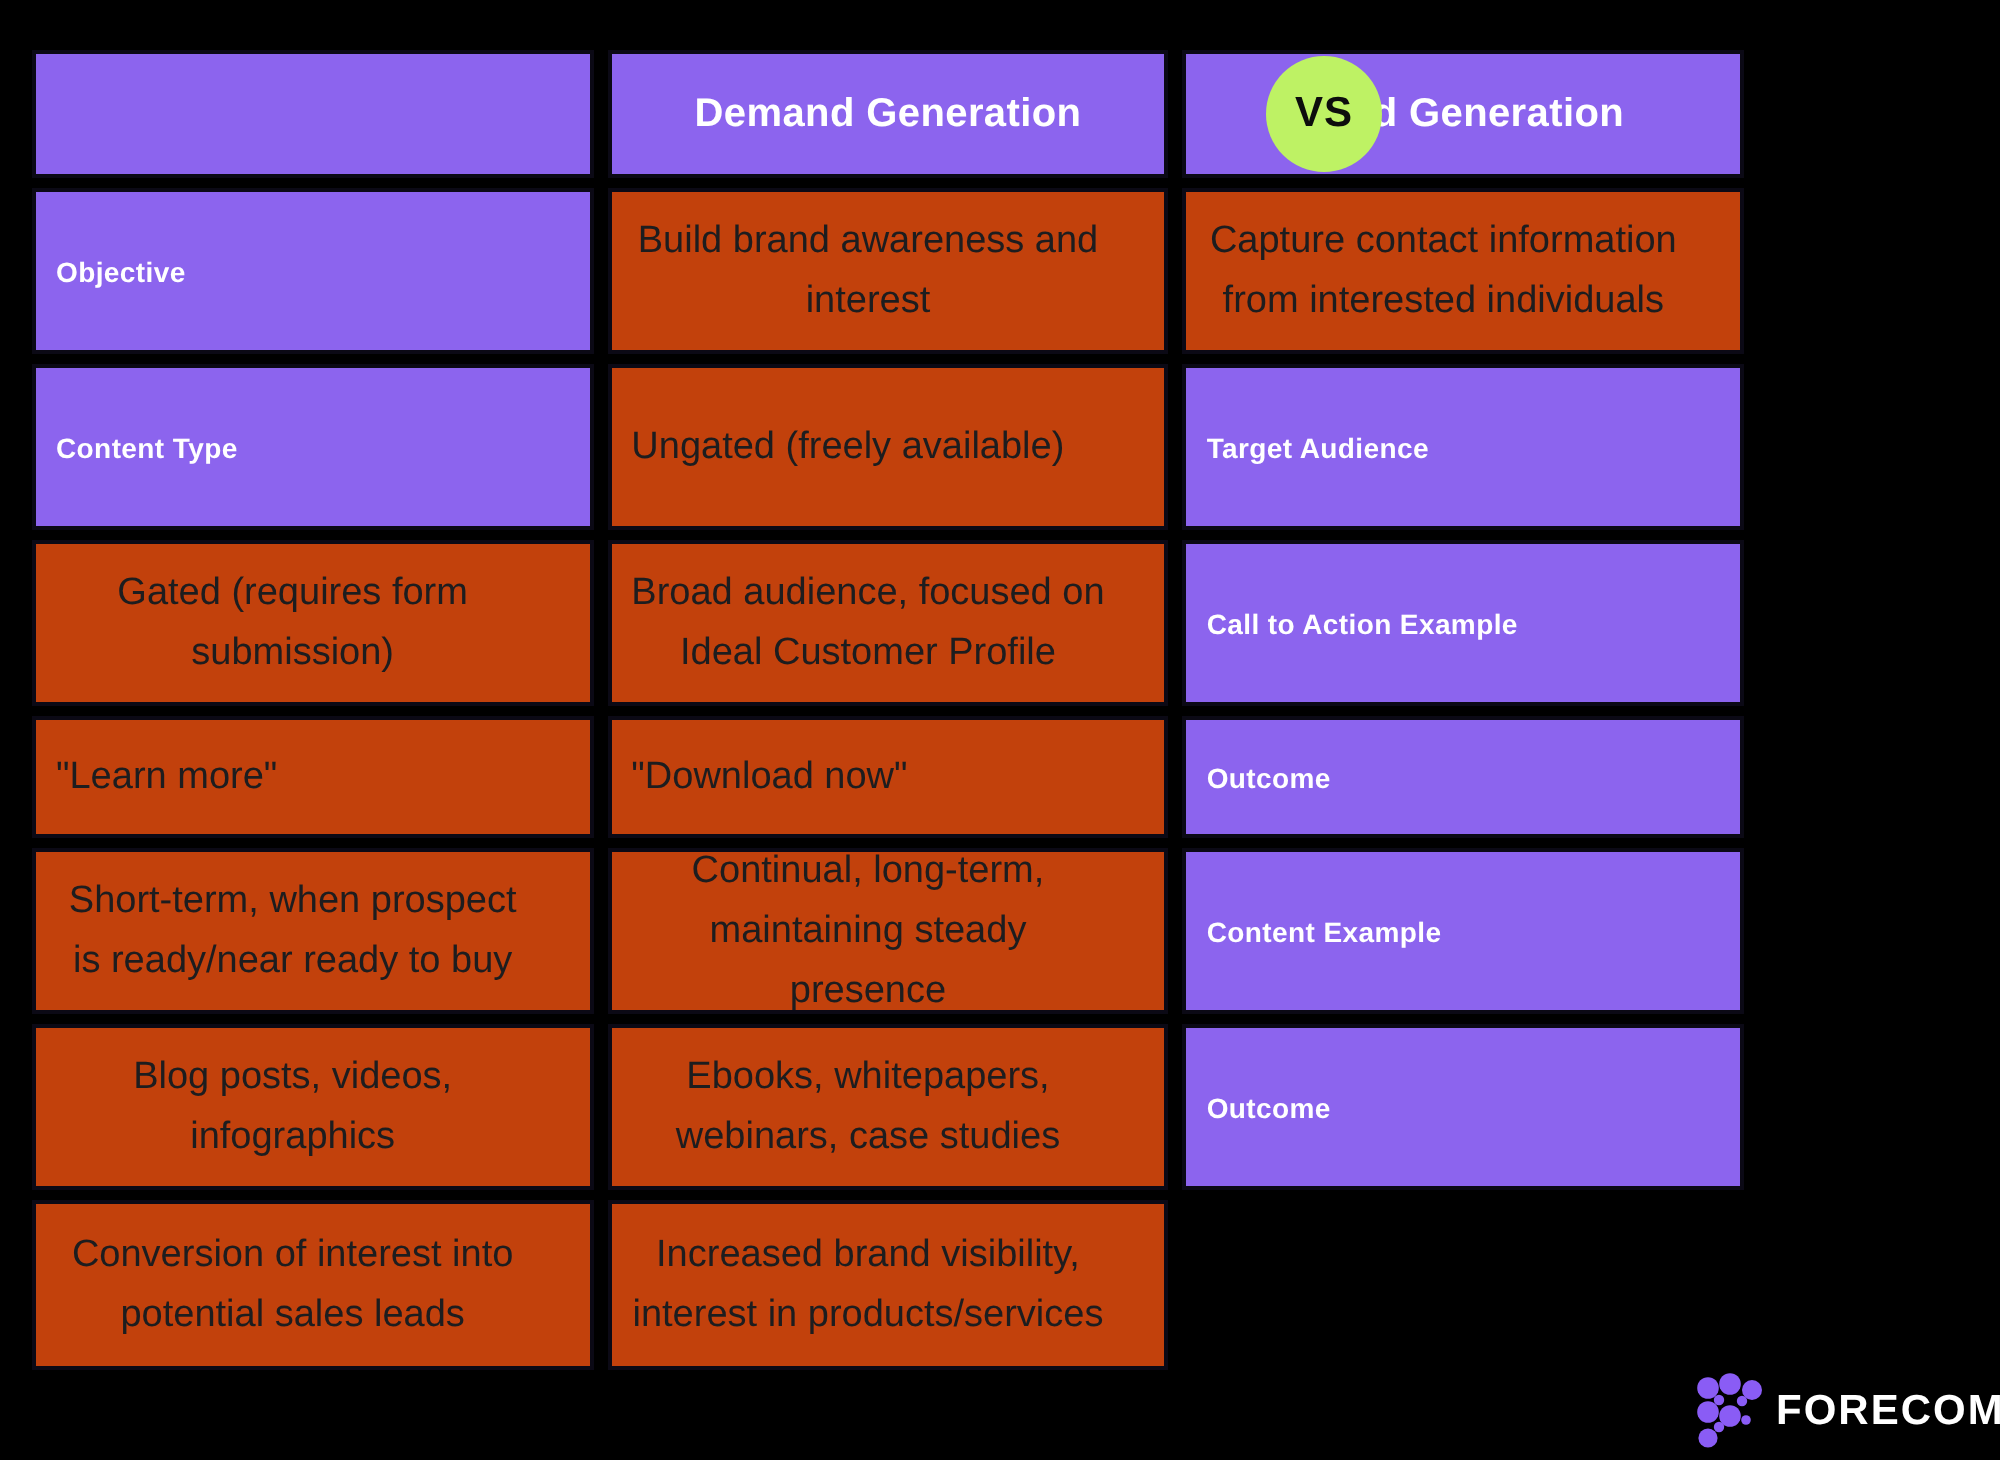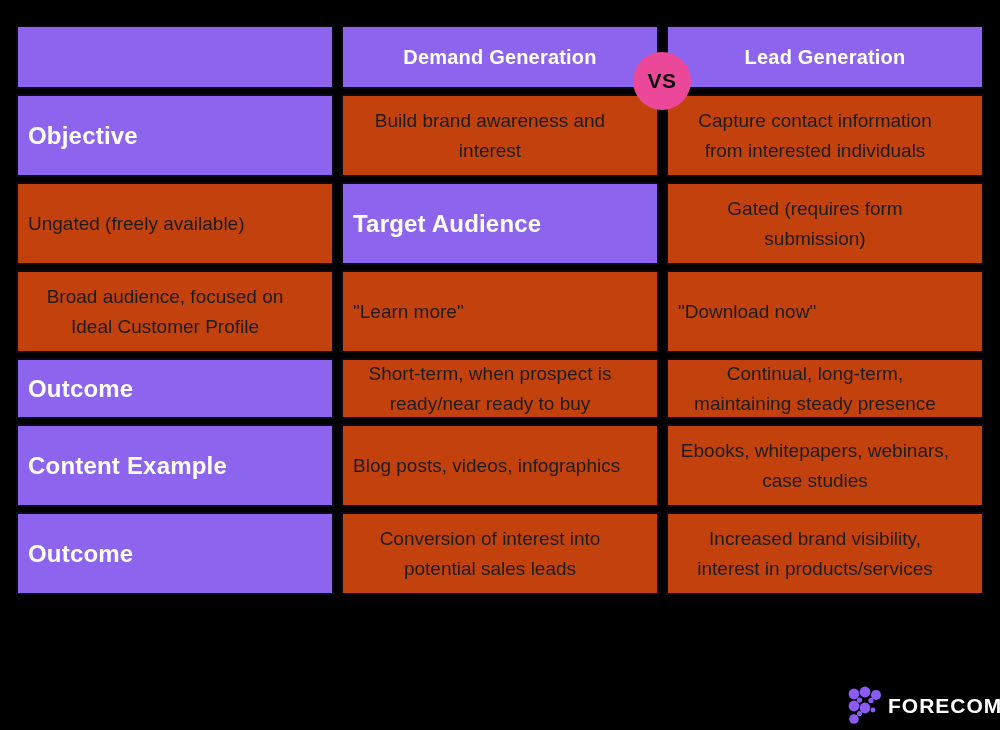--- a/index.html
+++ b/index.html
@@ -16,21 +16,21 @@
   }
   .stage {
     position: absolute;
     inset: 0;
     background: #000000;
   }
   .table {
     position: absolute;
     left: 16px;
     top: 25px;
-    width: 968px;
+    width: 856px;
     height: 660px;
     display: grid;
     grid-template-columns: 1fr 1fr 1fr;
     grid-template-rows: 64px 83px 83px 83px 61px 83px 83px auto;
     column-gap: 7px;
     row-gap: 5px;
   }
   .cell {
     border: 2px solid #0b0915;
     display: flex;
@@ -45,49 +45,48 @@
     justify-content: center;
     letter-spacing: 0.2px;
   }
   .cell.corner {
     background: #8C64EE;
   }
   .cell.label {
     background: #8C64EE;
     color: #ffffff;
     font-weight: bold;
-    font-size: 24px;
+    font-size: 14px;
     padding: 0 8px 0 10px;
     letter-spacing: 0.2px;
   }
   .cell.data {
     background: #c2410c;
     color: #1D1D1F;
     font-size: 19px;
     line-height: 30px;
     padding: 0 30px 0 10px;
     text-align: center;
   }
   .vs-badge {
     position: absolute;
     left: 633px;
     top: 28px;
     width: 58px;
     height: 58px;
     border-radius: 50%;
-    background: #ec4899;
+    background: #bef264;
     color: #0d0d0d;
     font-weight: bold;
     font-size: 21px;
     letter-spacing: 0.5px;
     display: flex;
     align-items: center;
     justify-content: center;
     z-index: 2;
-    margin-top: 24px;
   }
   .logo {
     position: absolute;
     left: 846px;
     top: 686px;
     height: 40px;
     display: flex;
     align-items: center;
     gap: 6px;
   }
@@ -112,28 +111,34 @@
     <div class="cell head">
       <span>Lead Generation</span>
     </div>
 
     <div class="cell label">
       <span>Objective</span>
     </div>
     <div class="cell data">Build brand awareness and interest</div>
     <div class="cell data">Capture contact information from interested individuals</div>
 
+    <div class="cell label">
+      <span>Content Type</span>
+    </div>
     <div class="cell data">Ungated (freely available)</div>
     <div class="cell label">
       <span>Target Audience</span>
     </div>
 
     <div class="cell data">Gated (requires form submission)</div>
     <div class="cell data">Broad audience, focused on Ideal Customer Profile</div>
 
+    <div class="cell label">
+      <span>Call to Action Example</span>
+    </div>
     <div class="cell data">"Learn more"</div>
     <div class="cell data">"Download now"</div>
 
     <div class="cell label">
       <span>Outcome</span>
     </div>
     <div class="cell data">Short-term, when prospect is ready/near ready to buy</div>
     <div class="cell data">Continual, long-term, maintaining steady presence</div>
 
     <div class="cell label">

